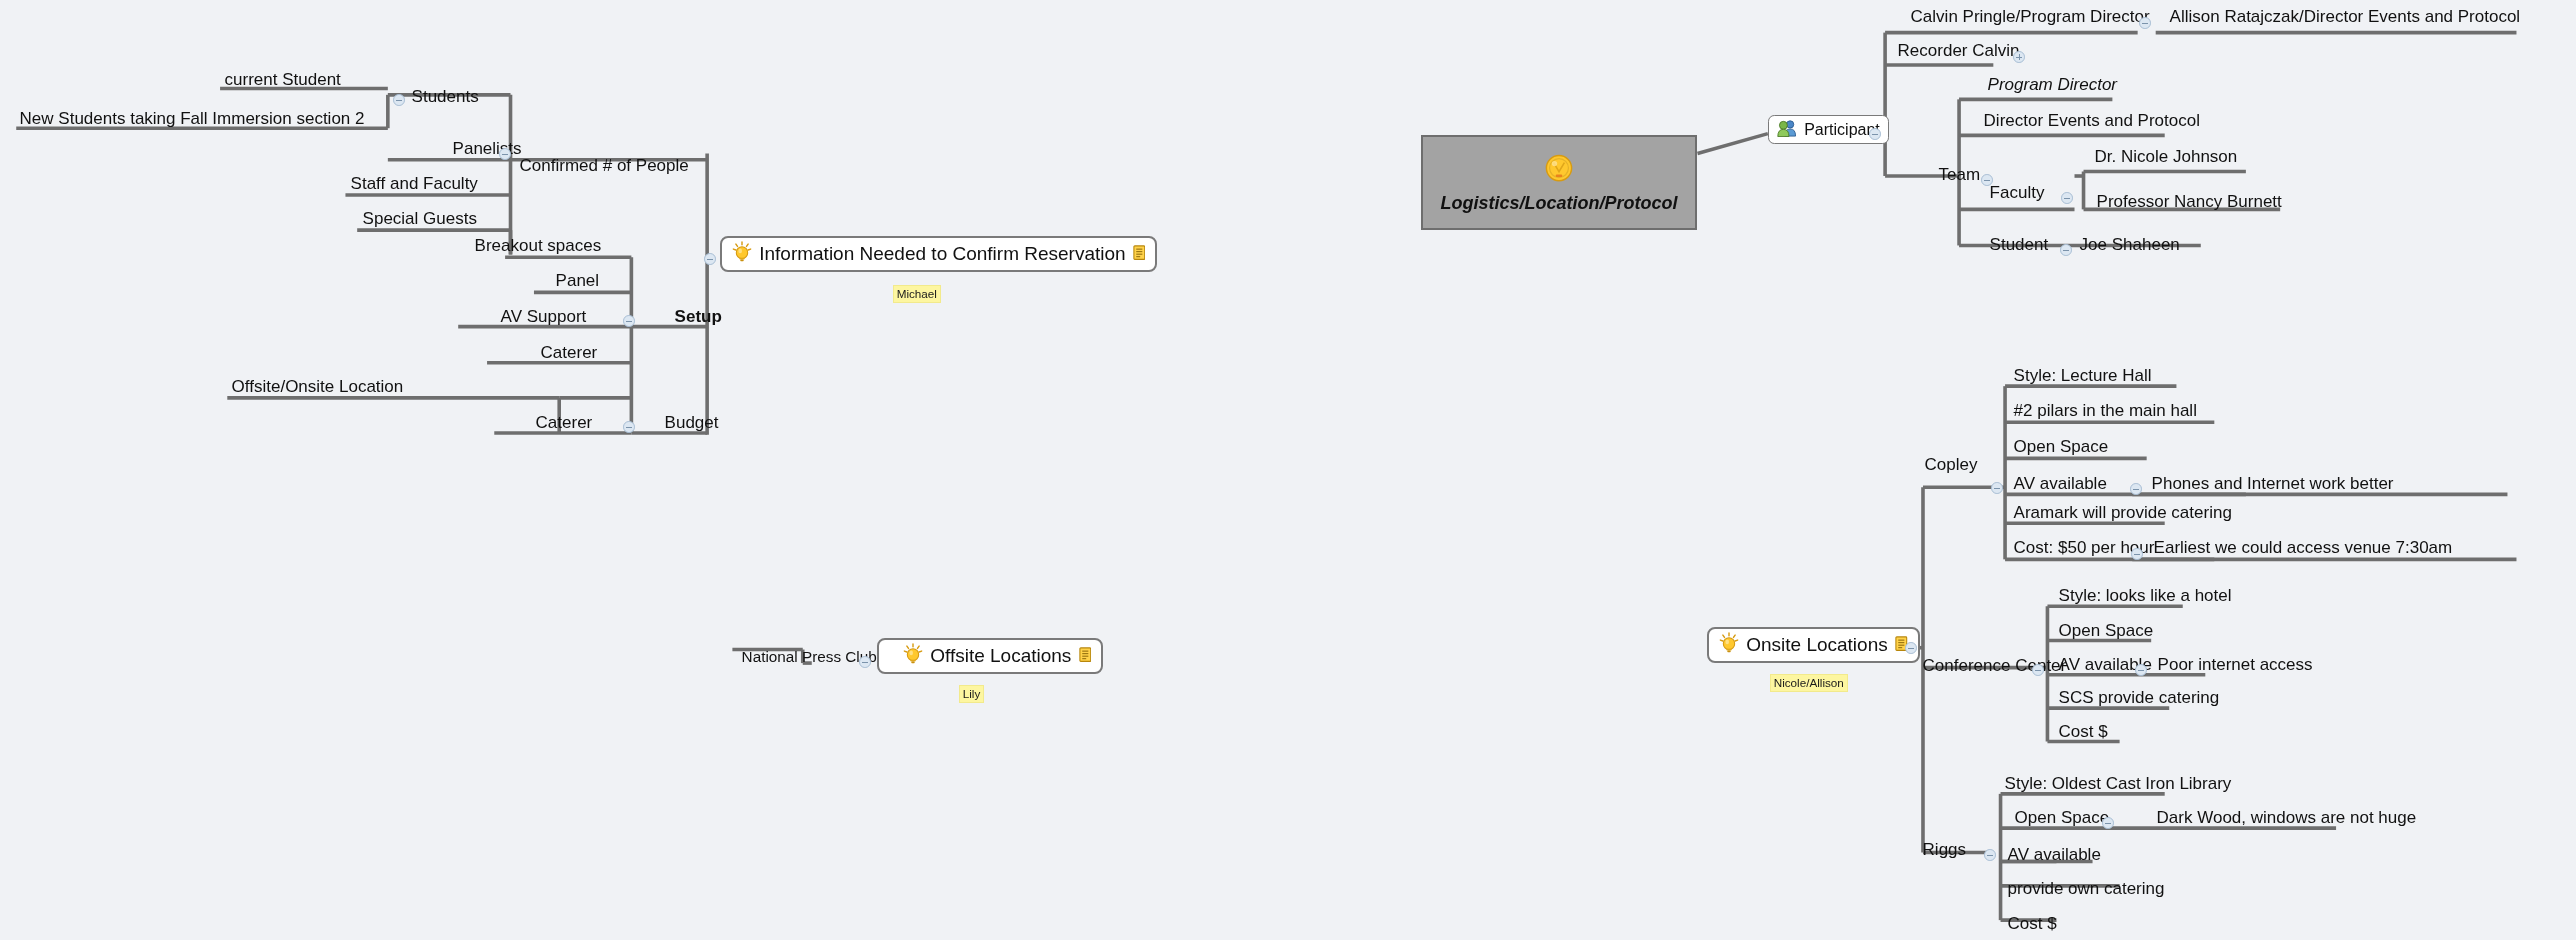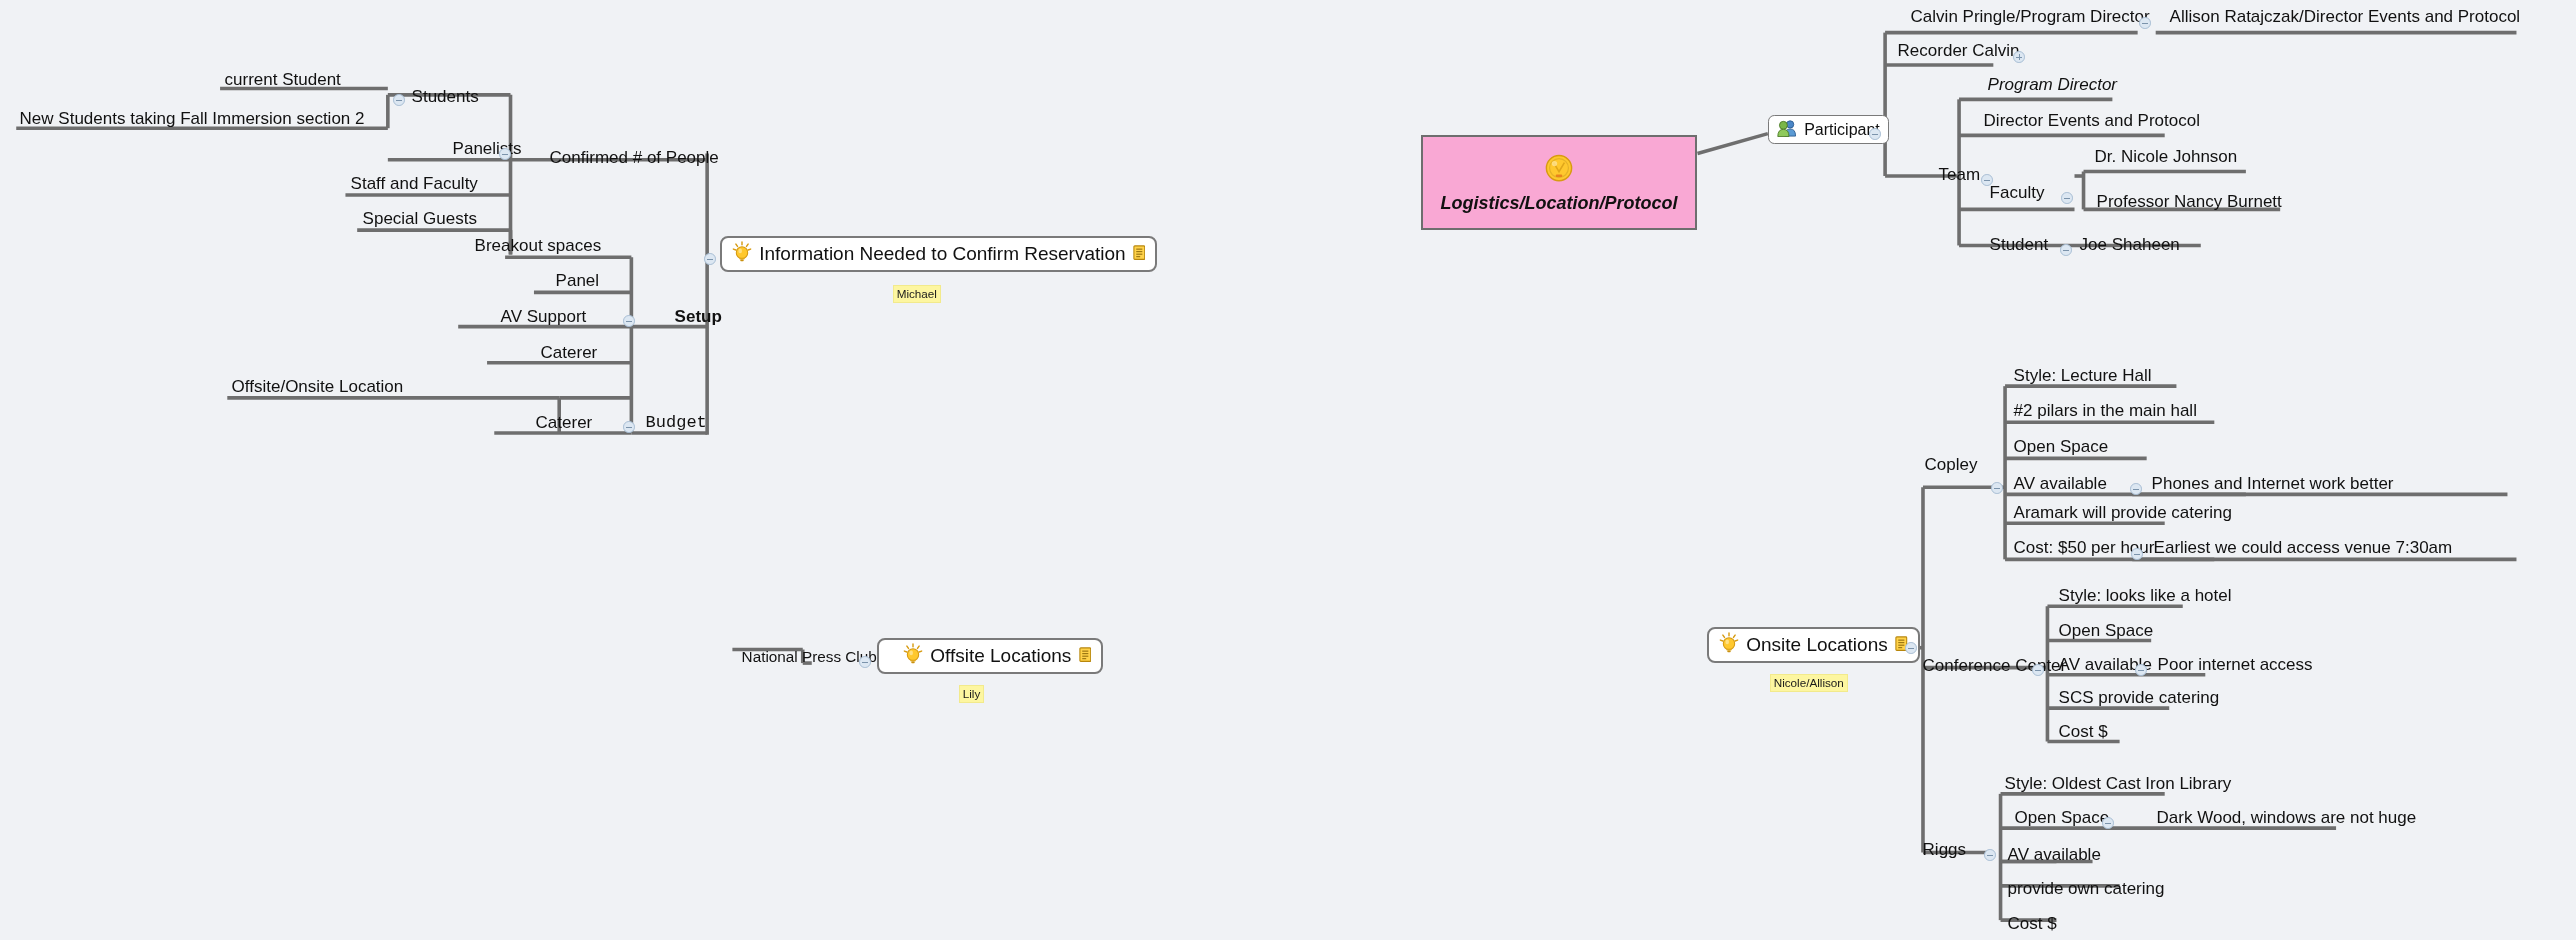--- a/index.html
+++ b/index.html
@@ -39,21 +39,21 @@
     padding: 0.9px 3.6px 2.7px 3.6px;
   }
   .node.sm { font-size: 15.3px; }
   .node.italic { font-style: italic; }
 
   
   .root-box {
     position: absolute;
     box-sizing: border-box;
     border: 2.7px solid #6e6e6e;
-    background: #f9a8d4;
+    background: #a3a3a3;
     display: flex;
     flex-direction: column;
     align-items: center;
     justify-content: center;
     font-weight: bold;
     font-style: italic;
     font-size: 18px;
     color: #111;
   }
   .root-box .bulb { margin-bottom: 1.8px; }
@@ -245,39 +245,39 @@
   <span class="marker" style="left:393px; top:94px;"></span>
   <div class="node" style="left:408px; top:87px;">Students</div>
 
   <div class="node" style="left:408px; top:139px;margin-left:41px;">Panelists</div>
 
   <div class="node" style="left:347px; top:174px;">Staff and Faculty</div>
 
   <div class="node" style="left:359px; top:209px;">Special Guests</div>
 
   <span class="marker" style="left:499px; top:148px;"></span>
-  <div class="node" style="left:516px; top:148px;margin-left:30px;">Confirmed # of People</div>
+  <div class="node" style="left:516px; top:156px;">Confirmed # of People</div>
 
   <div class="node" style="left:471px; top:236px;">Breakout spaces</div>
 
   <div class="node" style="left:552px; top:271px;">Panel</div>
 
   <div class="node" style="left:497px; top:307px;">AV Support</div>
 
   <div class="node" style="left:537px; top:343px;">Caterer</div>
 
   <span class="marker" style="left:623px; top:315px;"></span>
   <div class="node" style="left:671px; top:307px;font-weight:bold;">Setup</div>
 
   <div class="node" style="left:228px; top:377px;">Offsite/Onsite Location</div>
 
   <div class="node" style="left:532px; top:413px;">Caterer</div>
 
   <span class="marker" style="left:623px; top:421px;"></span>
-  <div class="node" style="left:642px; top:413px;font-family:Liberation Mono, monospace;">Budget</div>
+  <div class="node" style="left:661px; top:413px;">Budget</div>
 
   <span class="marker" style="left:704px; top:253px;"></span>
   <div class="topic" style="left:720px; top:236px;">
     <span class="bulb-icon">
       <svg width="20" height="21.6" viewBox="0 0 22 24">
         <g stroke="#d79b12" stroke-width="1.6" stroke-linecap="round">
           <line x1="11" y1="1" x2="11" y2="4.2"></line>
           <line x1="4.2" y1="3.4" x2="6" y2="6"></line>
           <line x1="17.8" y1="3.4" x2="16" y2="6"></line>
           <line x1="1.4" y1="9" x2="4.2" y2="10"></line>

